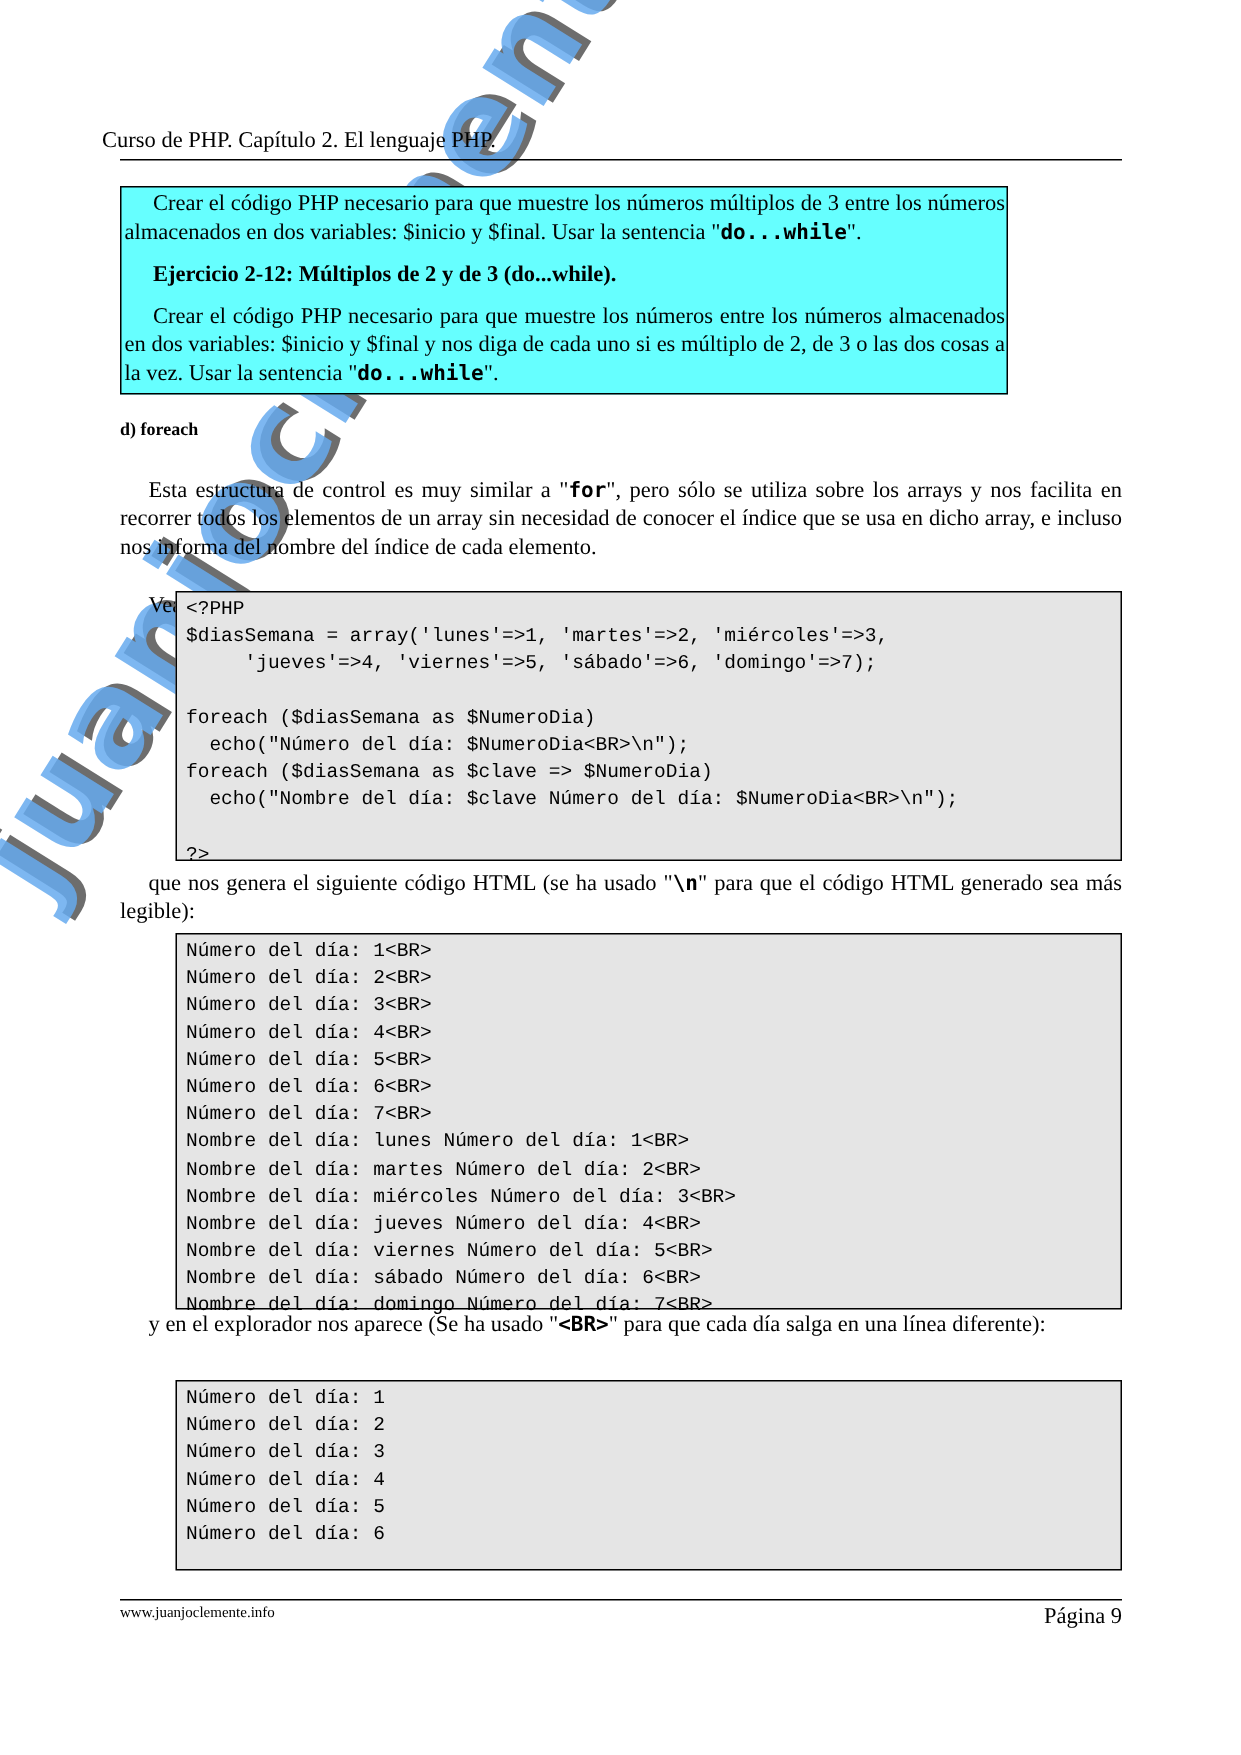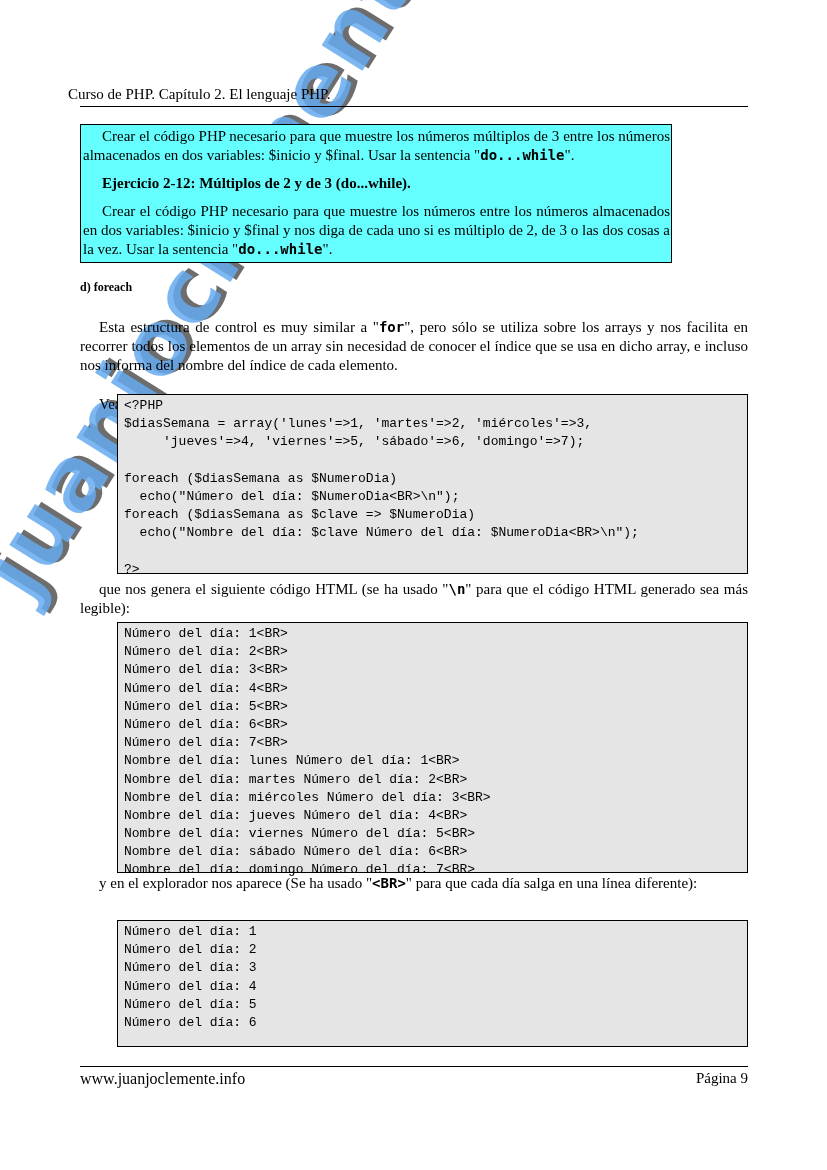--- a/index.html
+++ b/index.html
@@ -13,21 +13,21 @@
   .box-para { margin-bottom: 9px; }
   .bold-title { font-weight: bold; }
   .mono-b { font-family: "DejaVu Sans Mono", monospace; font-weight: bold; font-size: 14px; }
   .section { position: absolute; left: 80px; width: 668px; }
   .section-title { font-weight: bold; font-size: 12px; }
   .code-box { position: absolute; left: 117px; width: 631px; background: #e5e5e5; border: 1px solid #000;
               box-sizing: border-box; padding: 2px 6px; font-family: "Liberation Mono", monospace;
               font-size: 13px; line-height: 18.2px; white-space: pre; }
   .code-line { display: block; height: 18.2px; }
   .footer-rule { position: absolute; left: 80px; top: 1066px; width: 668px; height: 1px; background: #000; }
-  .footer-left { position: absolute; left: 80px; top: 1070px; font-size: 16px; }
+  .footer-left { position: absolute; left: 80px; top: 1070px; font-size: 10px; }
   .footer-right { position: absolute; right: 79px; top: 1070px; font-size: 15px; }
   .watermark { position: absolute; left: -40px; top: 560px; width: 1200px; transform-origin: 0 0;
                transform: rotate(-58deg); font-family: "DejaVu Sans", sans-serif; font-weight: bold;
                font-size: 88px; letter-spacing: 2px; color: rgba(102,170,238,0.85);
                text-shadow: 5px 4px 0 rgba(60,60,60,0.75); pointer-events: none; }
 </style>
 </head>
 <body>
 
 <div class="watermark">juanjoclemente.info</div>

